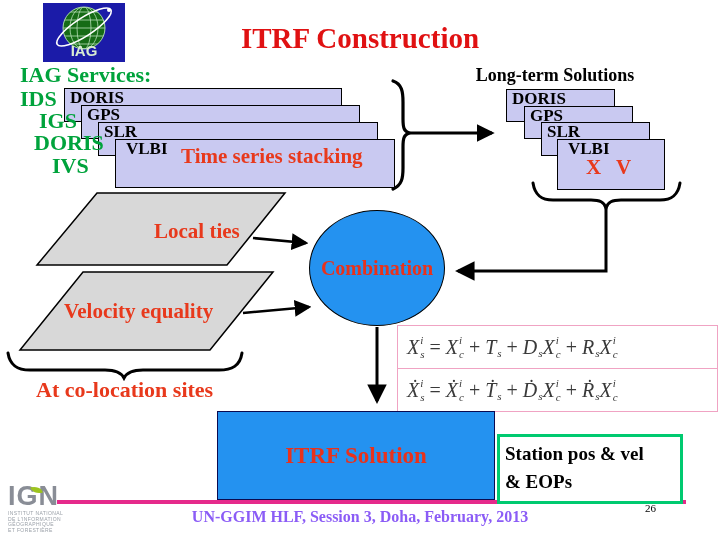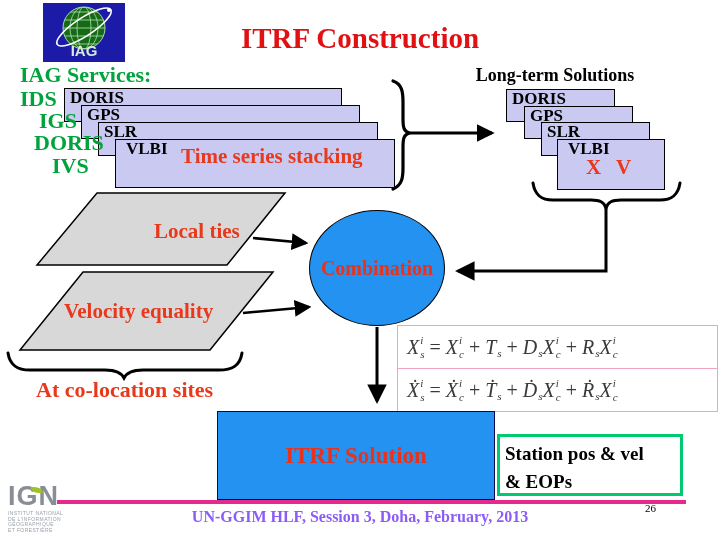--- a/index.html
+++ b/index.html
@@ -42,21 +42,21 @@
          font-size:11px; line-height:10px; font-style:italic; margin-left:1px; padding:1px 0; }
   .msb { font-size:11px; font-style:italic; transform:translateY(6px); margin-left:1px; }
   .mo { margin:0 5px; }
 
   
   #itrf { left:217px; top:411px; width:278px; height:89px; background:#2492f0; border:1px solid #0a0a50;
           z-index:2; display:flex; align-items:center; justify-content:center; box-sizing:border-box; }
   #itrf .lbl { color:#e8321c; font-weight:bold; font-size:23px; }
 
   
-  #station { left:497px; top:434px; width:186px; height:62px; background:#ffffff; border:3px solid #00ca70;
+  #station { left:497px; top:434px; width:186px; height:70px; background:#ffffff; border:3px solid #00ca70;
              z-index:3; box-sizing:border-box; padding:3px 0 0 5px; font-weight:bold; font-size:19px; line-height:28px; color:#000; }
 
   
   #pinkline { left:57px; top:500px; width:629px; height:3.5px; background:#e52a8b; z-index:2; }
 
   
   #footer { left:0; right:0; top:508px; text-align:center; font-weight:bold; font-size:16px; color:#8b5cf6; z-index:4; }
   #pageno { left:645px; top:502px; font-size:11px; color:#000; z-index:4; }
 
   

